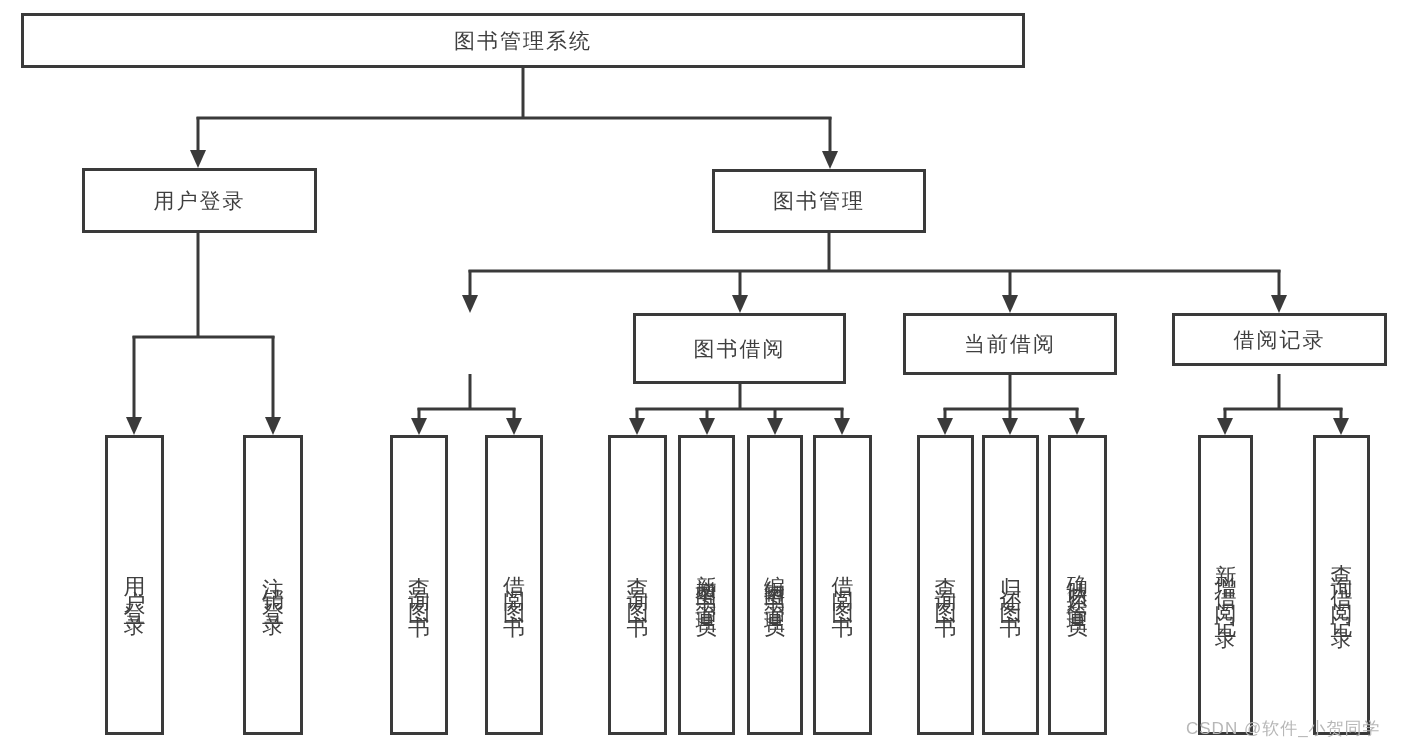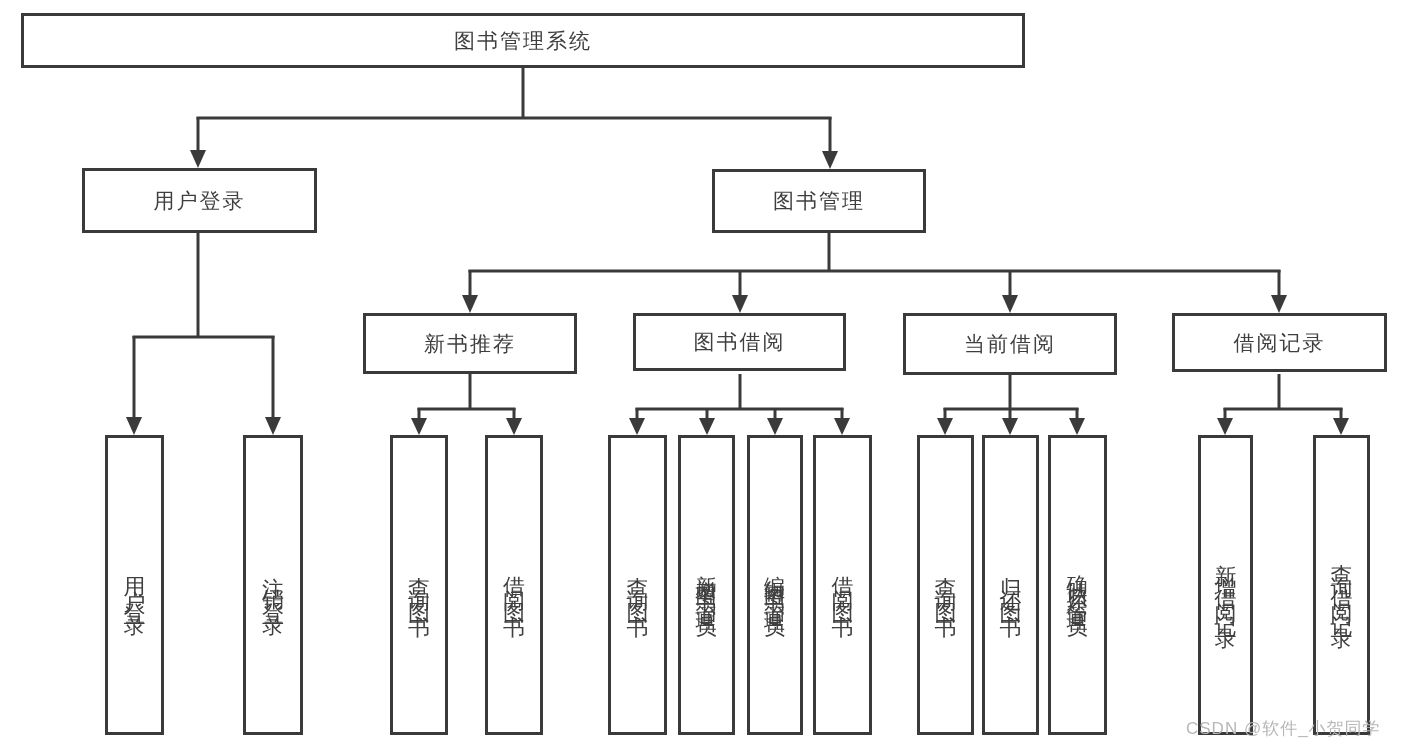--- a/index.html
+++ b/index.html
@@ -133,30 +133,27 @@
     <span>图书管理系统</span>
   </div>
 
   <div class="node h-node" style="left:82px; top:168px; width:235px; height:65px;">
     <span>用户登录</span>
   </div>
   <div class="node h-node" style="left:712px; top:169px; width:214px; height:64px;">
     <span>图书管理</span>
   </div>
 
-  <div class="node h-node" style="left:363px; top:313px; width:214px; height:61px;">
-    <span>新书推荐</span>
-  </div>
-  <div class="node h-node" style="left:633px; top:313px; width:213px; height:58px;">
+  <div class="node h-node" style="left:633px; top:313px; width:213px; height:71px;">
     <span>图书借阅</span>
   </div>
   <div class="node h-node" style="left:903px; top:313px; width:214px; height:62px;">
     <span>当前借阅</span>
   </div>
-  <div class="node h-node" style="left:1172px; top:313px; width:215px; height:59px;">
+  <div class="node h-node" style="left:1172px; top:313px; width:215px; height:53px;">
     <span>借阅记录</span>
   </div>
 
   <div class="node v-node" style="left:105px; top:435px; width:59px; height:300px;">
     <span>用户登录</span>
   </div>
   <div class="node v-node" style="left:243px; top:435px; width:60px; height:300px;">
     <span>注销登录</span>
   </div>
 

